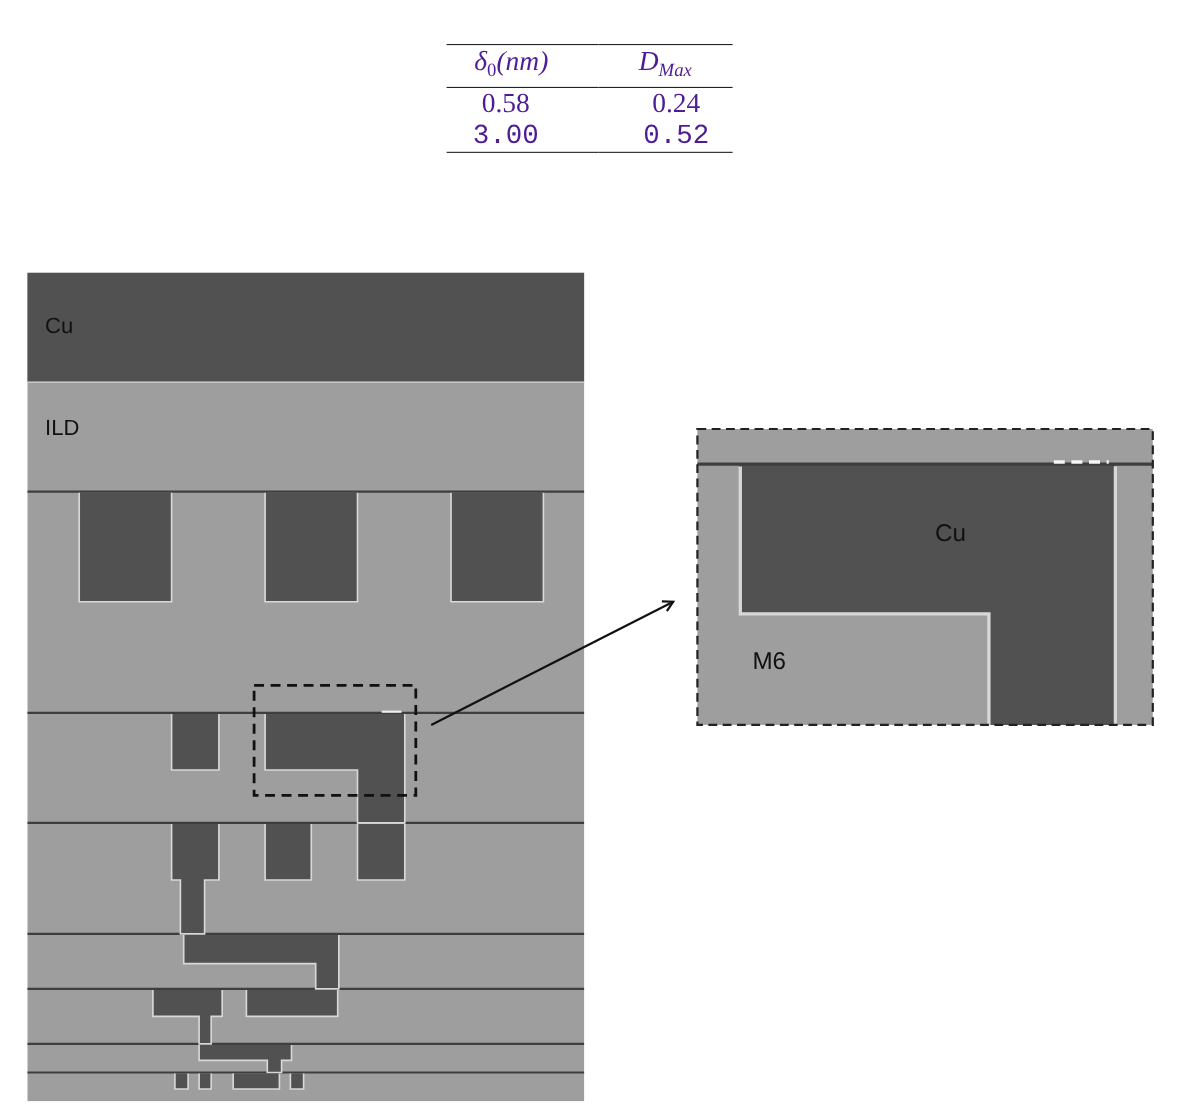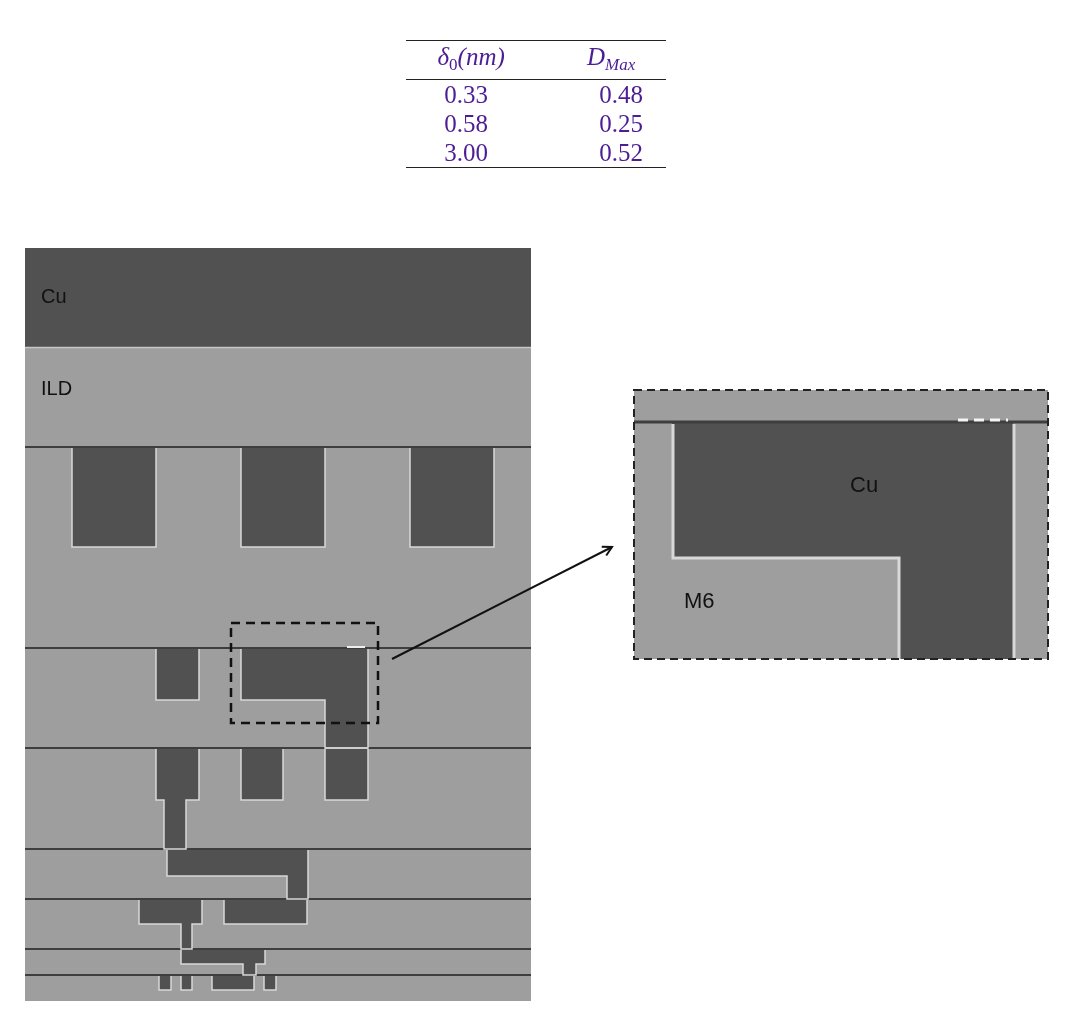--- a/index.html
+++ b/index.html
@@ -1,21 +1,21 @@
 <!DOCTYPE html>
 <html><head>
   <meta charset="utf-8">
   <style>
     html, body { margin: 0; padding: 0; background: #ffffff; }
     body { width: 1070px; height: 1015px; position: relative; overflow: hidden; font-family: "Liberation Serif", serif; }
     .table-wrap { position: absolute; left: 406px; top: 40px; width: 260px; }
     table.params { border-collapse: collapse; width: 260px; font-family: "Liberation Serif", serif; font-size: 25px; color: #4c1d95; }
     table.params th, table.params td { text-align: center; padding: 0; line-height: 29px; }
     table.params thead tr { border-top: 1.5px solid #222; border-bottom: 1.5px solid #222; }
-    table.params tbody tr:last-child { border-bottom: 1.5px solid #222; }
+    table.params tbody tr:last-child { border-bottom: 1.5px solid #222; font-family: Liberation Mono, monospace; }
     table.params th { font-style: italic; font-weight: normal; height: 38px; }
     table.params th .sub { font-size: 17px; vertical-align: -5px; }
     table.params th.col-a { padding-right: 20px; }
     table.params td.col-a { padding-right: 30px; }
     table.params td.col-b { padding-left: 20px; }
     .diagram { position: absolute; left: 0; top: 0; width: 1070px; height: 1015px; }
     .label { font-family: "Liberation Sans", sans-serif; fill: #111; }
   </style>
 </head>
 <body>
@@ -23,26 +23,22 @@
 <div class="table-wrap">
   <table class="params">
     <thead>
       <tr>
         <th class="col-a"><span>δ</span><span class="sub" style="font-style:normal">0</span><span>(nm)</span></th>
         <th class="col-b"><span>D</span><span class="sub">Max</span></th>
       </tr>
     </thead>
     <tbody>
       <tr>
-        <td class="col-a">0.33</td>
-        <td class="col-b">0.48</td>
-      </tr>
-      <tr>
         <td class="col-a">0.58</td>
-        <td class="col-b">0.25</td>
+        <td class="col-b">0.24</td>
       </tr>
       <tr>
         <td class="col-a">3.00</td>
         <td class="col-b">0.52</td>
       </tr>
     </tbody>
   </table>
 </div>
 
 <svg class="diagram" width="1070" height="1015" viewBox="0 0 1070 1015" xmlns="http://www.w3.org/2000/svg">

